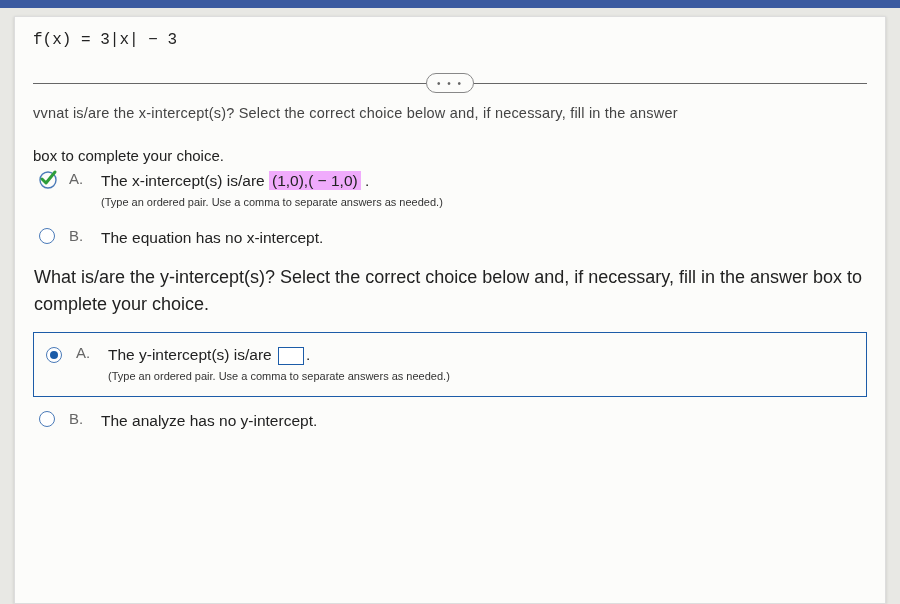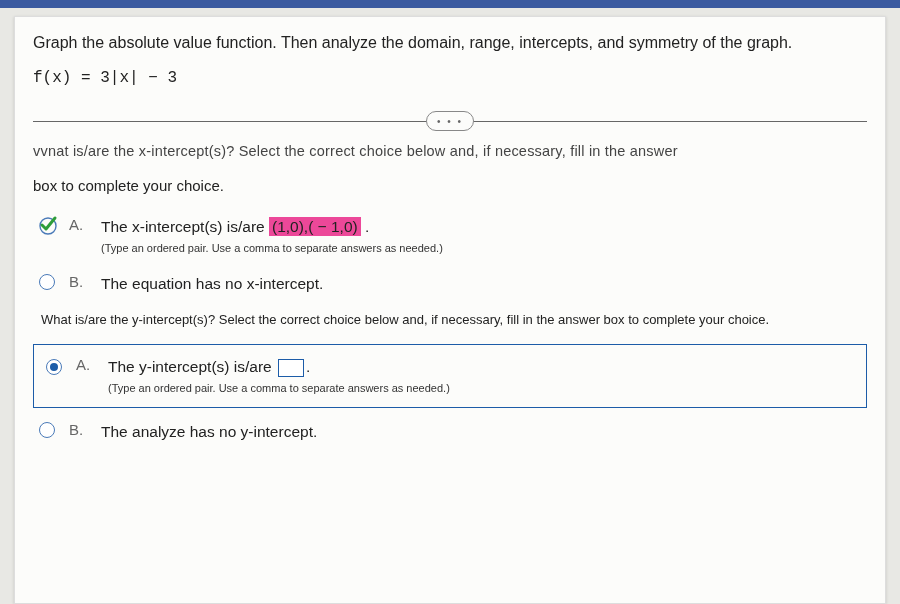--- a/index.html
+++ b/index.html
@@ -58,28 +58,28 @@
       align-items: center;
       justify-content: center;
       letter-spacing: 2px;
       font-size: 10px;
       color: #666;
     }
     .garbled {
       font-size: 14.5px;
       color: #444;
       line-height: 1.5;
-      margin-bottom: 12px;
+      margin-bottom: 20px;
       letter-spacing: 0.2px;
     }
     .subprompt {
       font-size: 15px;
       color: #222;
       line-height: 1.5;
-      margin-bottom: 18px;
+      margin-bottom: 2px;
     }
     .choice {
       display: flex;
       align-items: flex-start;
       gap: 10px;
       margin-bottom: 14px;
       padding-left: 6px;
     }
     .radio-col {
       flex: 0 0 20px;
@@ -94,21 +94,21 @@
     .choice-body {
       flex: 1;
       font-size: 15.5px;
       line-height: 1.6;
     }
     .hint {
       font-size: 11px;
       color: #333;
     }
     .hl {
-      background: #ec4899;
+      background: #f0abfc;
       padding: 1px 3px;
     }
     .radio {
       width: 16px; height: 16px;
       border: 1.5px solid #4a7ab8;
       border-radius: 50%;
       display: inline-flex;
       align-items: center;
       justify-content: center;
       background: #fff;
@@ -118,23 +118,23 @@
       width: 8px; height: 8px;
       background: #1c5ca8;
       border-radius: 50%;
     }
     .check {
       width: 18px; height: 18px;
       position: relative;
     }
     .check svg { position:absolute; top:-2px; left:-2px; }
     .q2 {
-      font-size: 13px;
-      line-height: 1.5;
-      margin: 4px 0 14px 8px;
+      font-size: 18px;
+      line-height: 1.5;
+      margin: 4px 0 14px 1px;
     }
     .selected-box {
       border: 1.5px solid #1c5ca8;
       padding: 10px 10px 10px 6px;
       margin-bottom: 12px;
     }
     .selected-box .choice { margin-bottom: 0; }
     .answer-box {
       display: inline-block;
       width: 26px; height: 18px;
@@ -144,21 +144,20 @@
       margin: 0 2px;
     }
   </style>
 </head>
 <body>
 
 <div class="topbar"></div>
 
 <div class="card">
 
-  <div class="prompt">Graph the absolute value function. Then analyze the domain, range, intercepts, and symmetry of the graph.</div>
   <div class="func">f(x) = 3|x| − 3</div>
 
   <div class="divider-row">
     <div class="divider-line"></div>
     <div class="pill">
       <span>• • •</span>
     </div>
   </div>
 
   <div class="garbled">vvnat is/are the x-intercept(s)? Select the correct choice below and, if necessary, fill in the answer</div>

